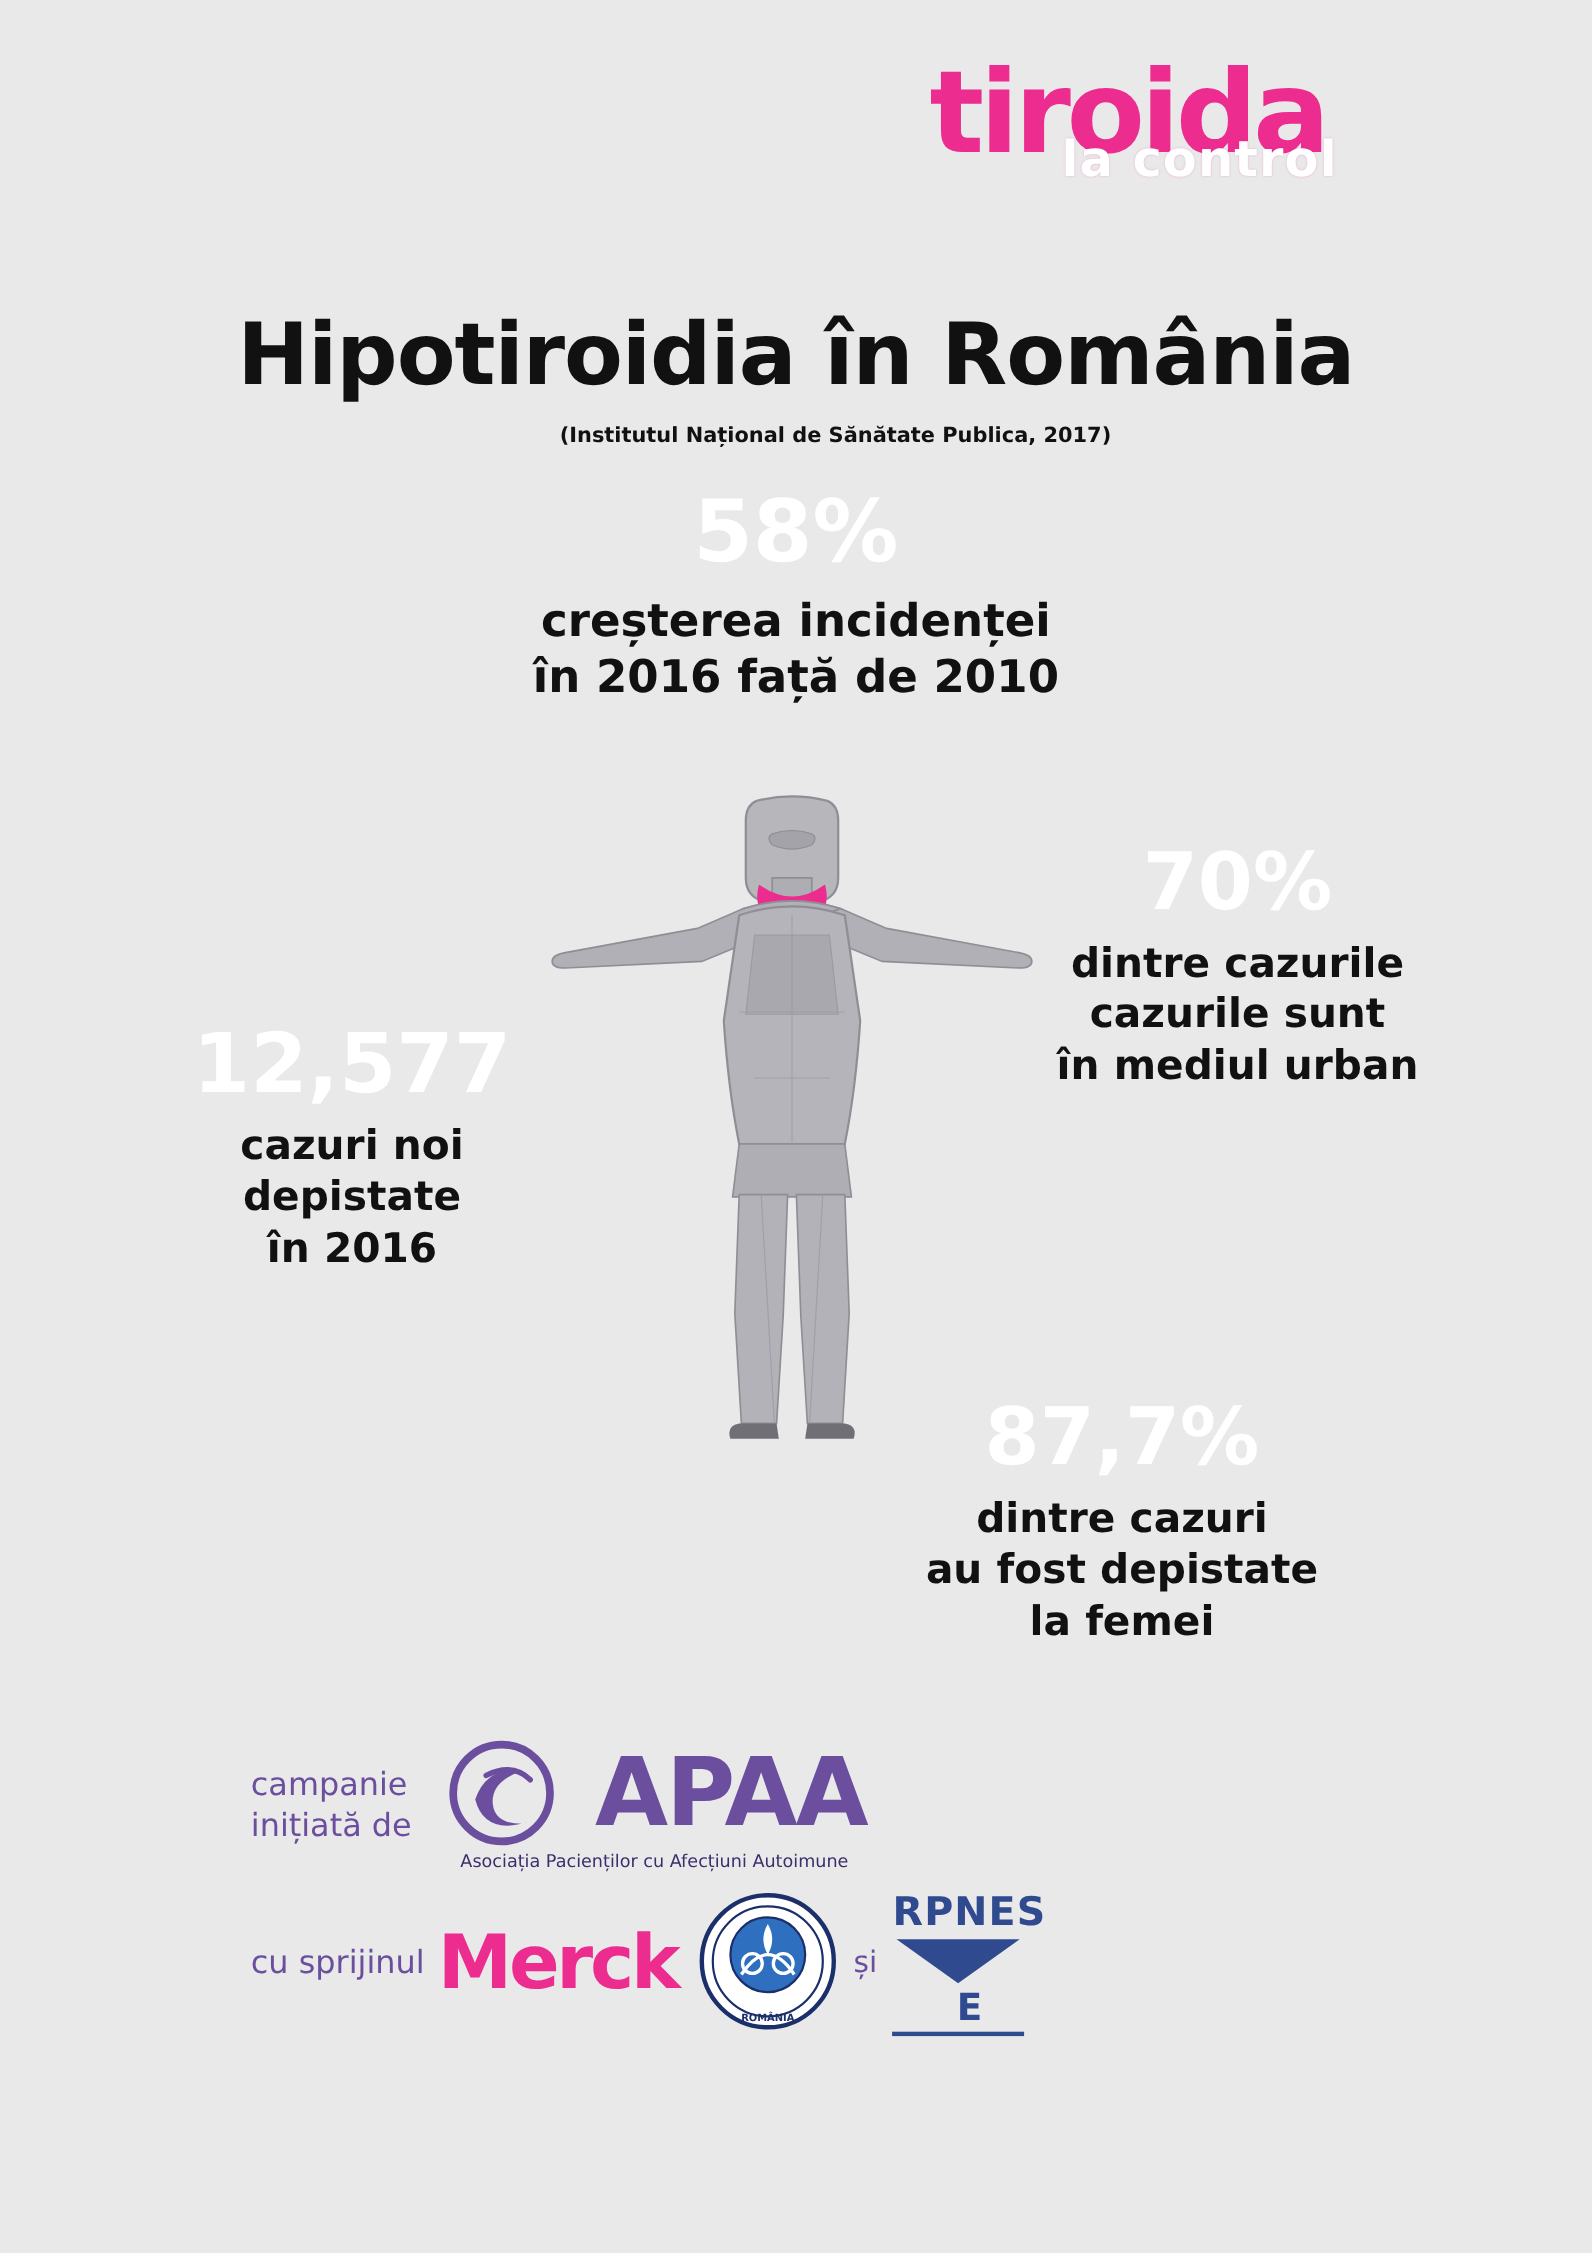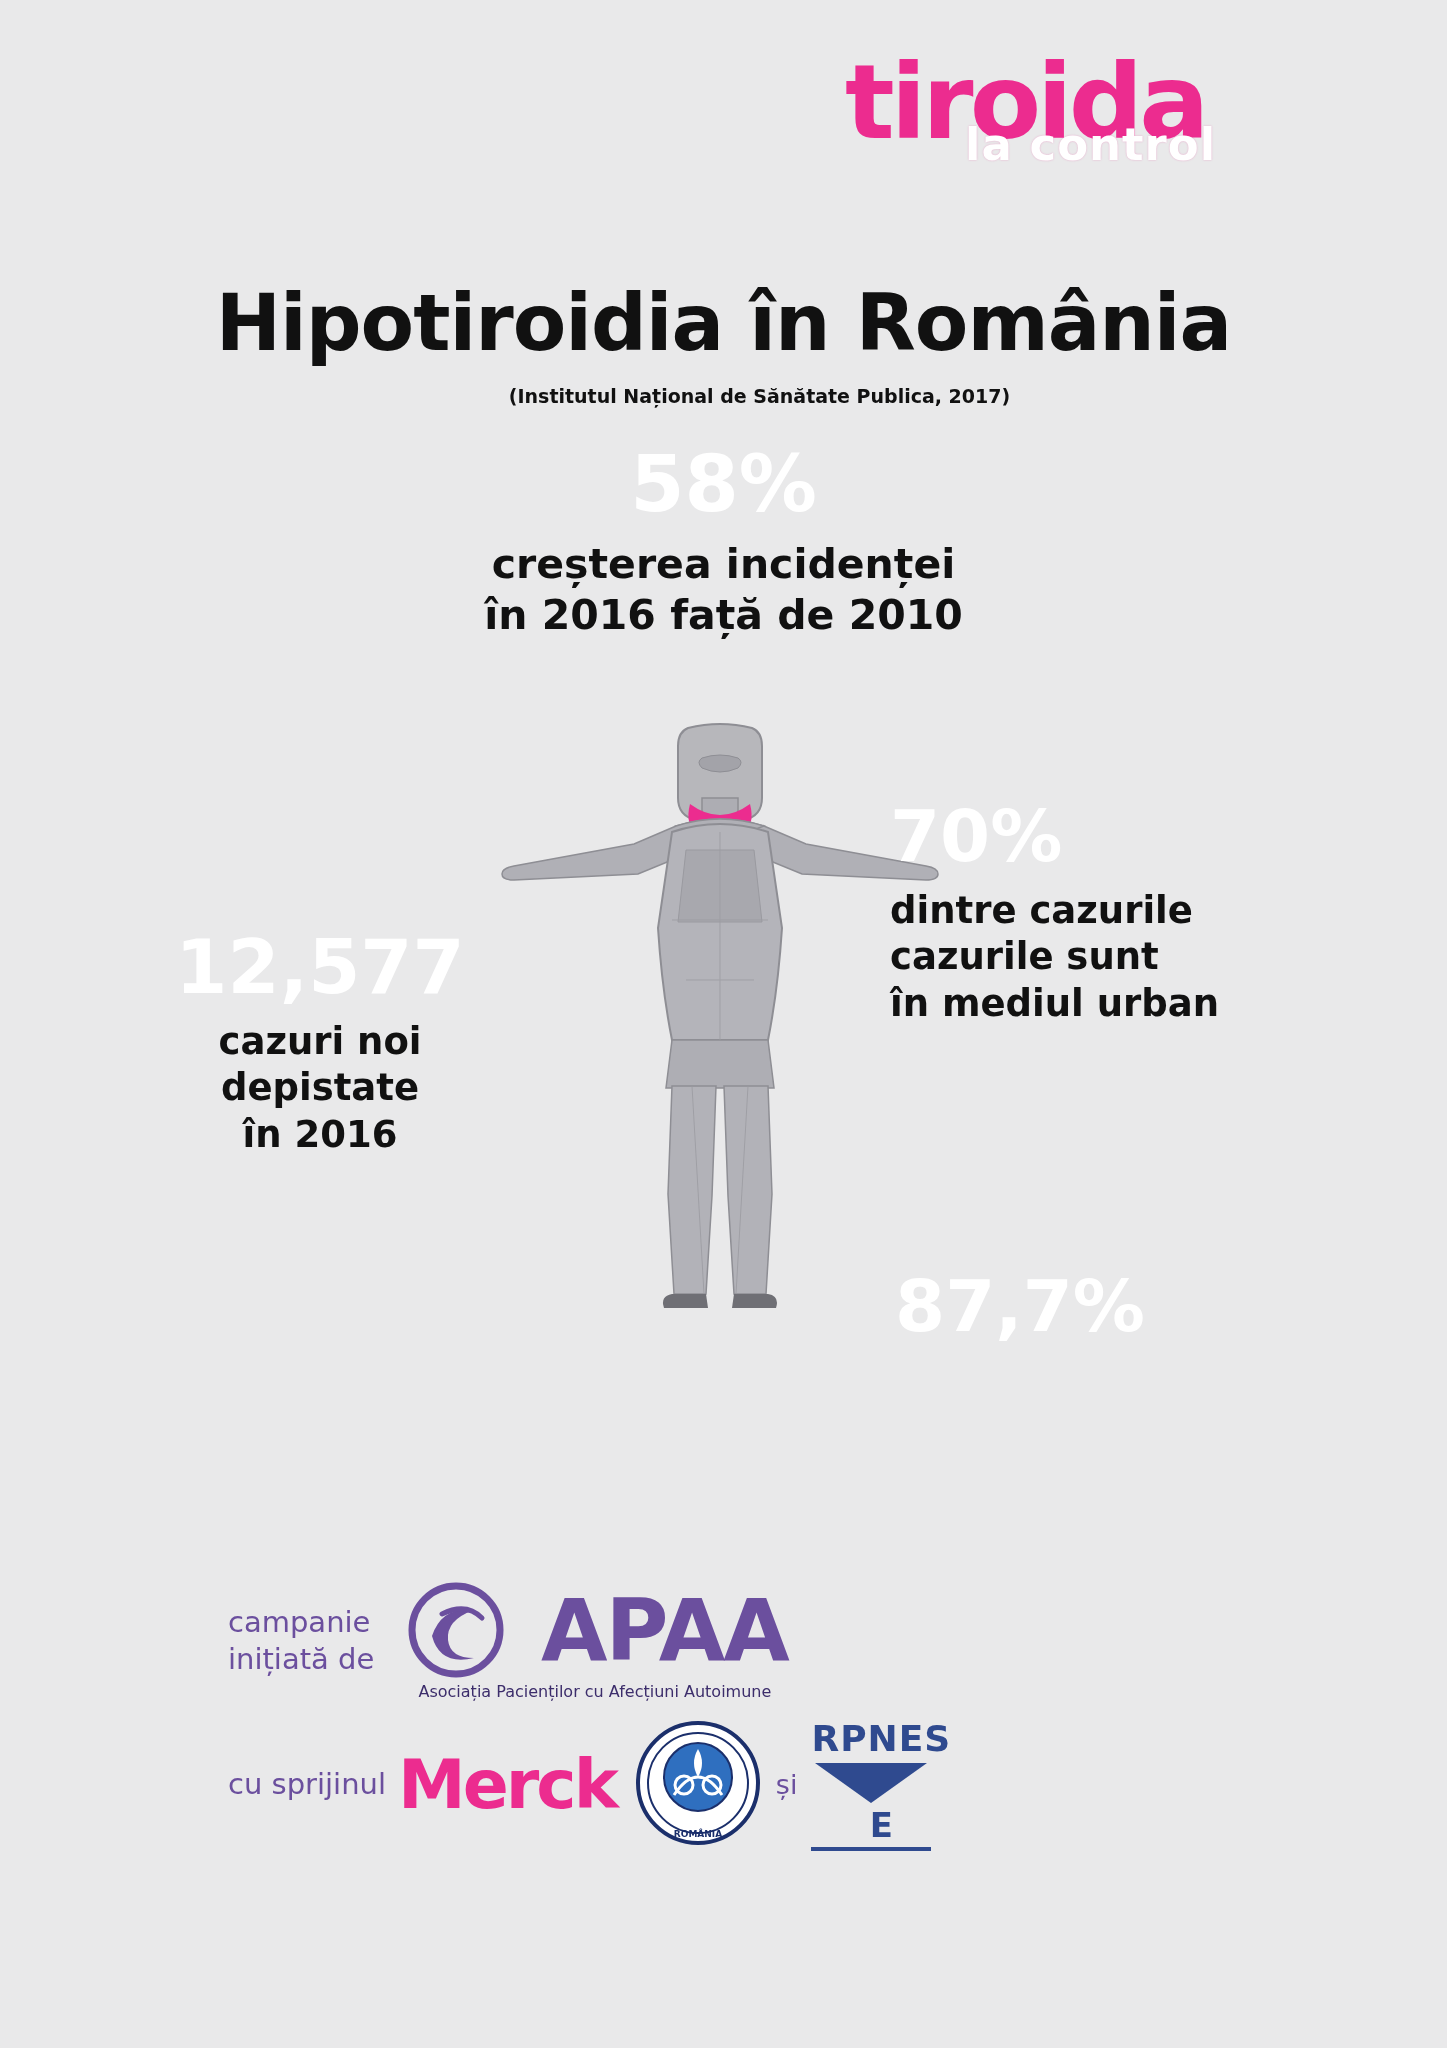--- a/index.html
+++ b/index.html
@@ -95,23 +95,24 @@
     left: 0;
     width: 1447px;
     text-align: center;
   }
   #stat-growth .stat-value { font-size: 78px; }
   #stat-growth .stat-label { font-size: 41px; margin-top: 16px; }
 
   
   #stat-urban {
     position: absolute;
-    top: 800px;
+    top: 765px;
     left: 890px;
     width: 470px;
+    text-align: center;
   }
   #stat-urban .stat-value { font-size: 72px; }
   #stat-urban .stat-label { font-size: 37px; margin-top: 16px; }
 
   
   #stat-newcases {
     position: absolute;
     top: 930px;
     left: 120;
     left: 120px;
@@ -284,20 +285,25 @@
   <div class="stat-value">12,577</div>
   <div class="stat-label">
     <div>cazuri noi</div>
     <div>depistate</div>
     <div>în 2016</div>
   </div>
 </div>
 
 <div id="stat-women">
   <div class="stat-value">87,7%</div>
+  <div class="stat-label">
+    <div>dintre cazuri</div>
+    <div>au fost depistate</div>
+    <div>la femei</div>
+  </div>
 </div>
 
 <div id="footer">
 
   <div id="campaign-row">
     <div id="campaign-label" class="footer-text">
       <div>campanie</div>
       <div>inițiată de</div>
     </div>
     <div id="apaa-logo">

